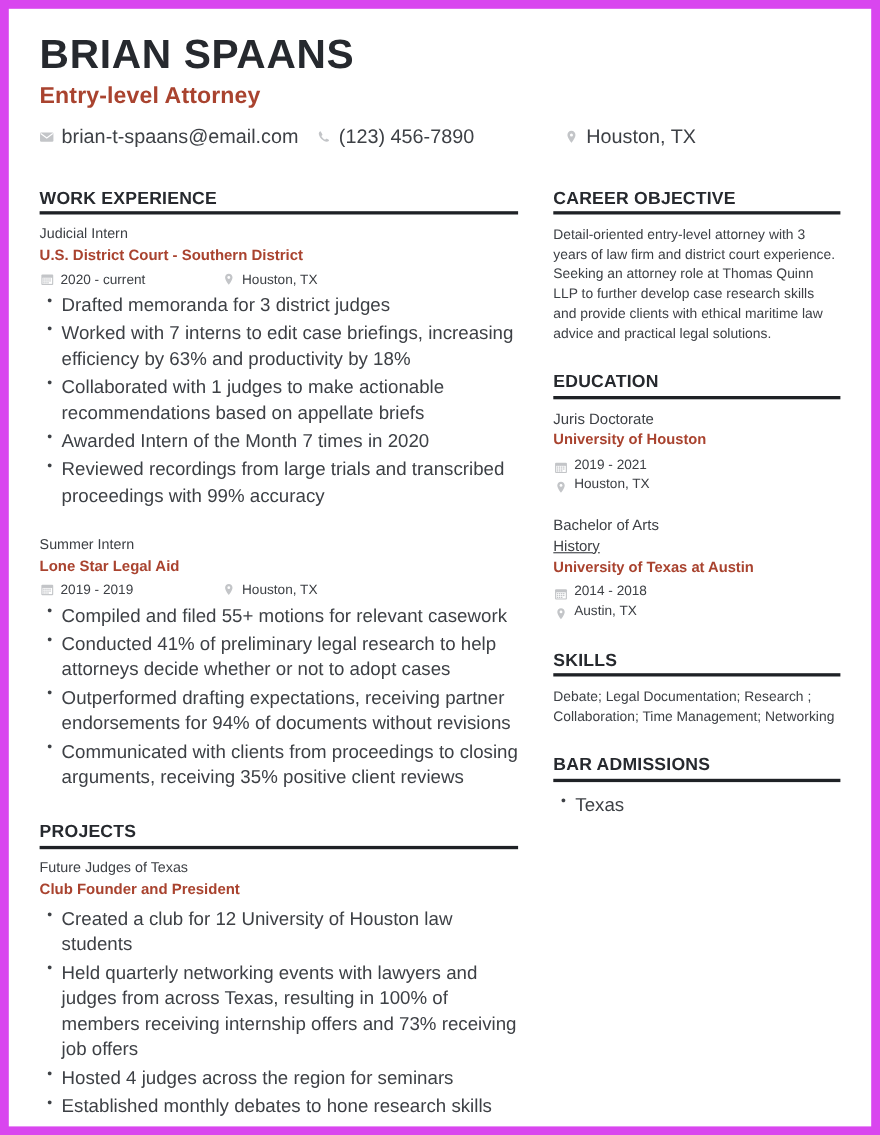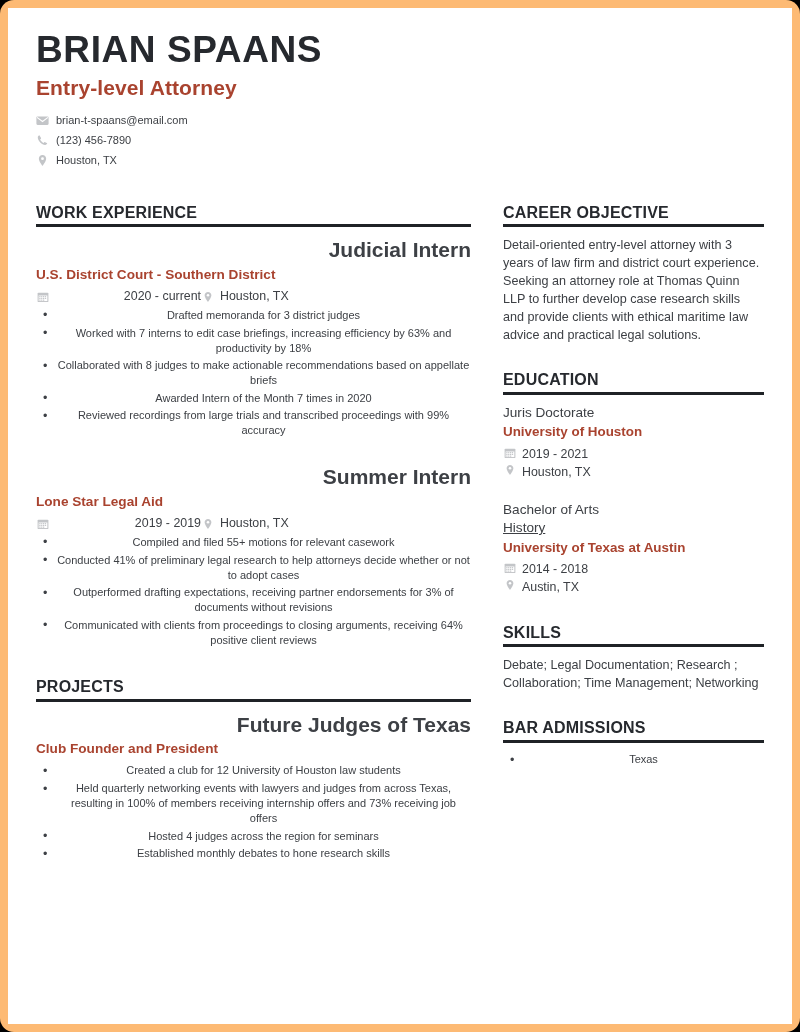--- a/index.html
+++ b/index.html
@@ -7,23 +7,22 @@
   html, body {
     width: 800px;
     height: 1032px;
     background: #000000;
     font-family: "Liberation Sans", sans-serif;
   }
 
   .page-frame {
     width: 800px;
     height: 1032px;
-    background: #fdba74;
+    background: #d946ef;
     padding: 8px 8px 8px 8px;
-    border-radius: 14px;
   }
 
   .page {
     width: 784px;
     height: 1016px;
     background: #ffffff;
     position: relative;
     overflow: hidden;
     padding: 22px 28px 0 28px;
   }
@@ -42,23 +41,22 @@
     font-weight: bold;
     color: #a9432f;
     letter-spacing: 0.1px;
     margin-bottom: 14px;
   }
 
   .contact-grid {
     display: flex;
     flex-wrap: wrap;
     row-gap: 7px;
-    font-size: 11px;
-    color: #3d4045;
-    flex-direction: column;
+    font-size: 18px;
+    color: #3d4045;
   }
   .contact-item {
     display: flex;
     align-items: center;
     gap: 7px;
     line-height: 1.2;
   }
   .c-email { width: 252px; }
   .c-phone { width: 225px; }
   .c-loc   { width: 230px; }
@@ -97,26 +95,25 @@
   }
   .sec-rule {
     border-bottom: 3px solid #1f2226;
     margin-top: 3px;
     margin-bottom: 9px;
   }
 
   .entry { margin-bottom: 3px; }
 
   .job-title {
-    font-size: 21px;
-    color: #3d4045;
-    font-weight: bold;
+    font-size: 13px;
+    color: #3d4045;
+    font-weight: normal;
     line-height: 1.3;
     margin-bottom: 2px;
-    text-align: right;
   }
   .org {
     font-size: 13.6px;
     font-weight: bold;
     color: #a9432f;
     line-height: 1.35;
     margin-bottom: 5px;
   }
 
   .meta-row {
@@ -125,35 +122,34 @@
     font-size: 12.4px;
     color: #3d4045;
     margin-bottom: 4px;
   }
   .meta-item {
     display: flex;
     align-items: center;
     gap: 6px;
     line-height: 1.2;
   }
-  .meta-date { width: 165px; flex: 0 0 165px; justify-content: space-between; }
+  .meta-date { width: 165px; flex: 0 0 165px; }
 
   ul.bullets {
     list-style: none;
     margin: 2px 0 0 0;
     padding: 0;
   }
   ul.bullets li {
     position: relative;
     padding-left: 20px;
-    font-size: 11px;
+    font-size: 17px;
     line-height: 1.37;
     color: #3d4045;
     margin-bottom: 2.5px;
-    text-align: center;
   }
   ul.bullets li::before {
     content: "•";
     position: absolute;
     left: 7px;
     top: -0.5px;
     font-size: 12.6px;
     color: #3d4045;
   }
 
@@ -180,21 +176,21 @@
   .edu-school {
     font-size: 13.4px;
     font-weight: bold;
     color: #a9432f;
     line-height: 1.4;
     margin-top: 1px;
     margin-bottom: 4px;
   }
   .edu-meta {
     display: flex;
-    align-items: flex-start;
+    align-items: flex-end;
     gap: 6px;
     font-size: 12.4px;
     color: #3d4045;
     line-height: 1.42;
   }
   .edu-entry + .edu-entry { margin-top: 20px; }
 
   .gray { fill: #c3c5c8; }
 </style>
 </head>
@@ -282,21 +278,21 @@
                       <path class="gray" d="M8 1.2c-2.5 0-4.5 2-4.5 4.5 0 3.3 4.5 8.8 4.5 8.8s4.5-5.5 4.5-8.8c0-2.5-2-4.5-4.5-4.5z"></path>
                       <circle cx="8" cy="5.7" r="1.7" fill="#ffffff"></circle>
                     </svg>
               </span>
               <span>Houston, TX</span>
             </div>
           </div>
           <ul class="bullets">
             <li>Drafted memoranda for 3 district judges</li>
             <li>Worked with 7 interns to edit case briefings, increasing efficiency by 63% and productivity by 18%</li>
-            <li>Collaborated with 8 judges to make actionable recommendations based on appellate briefs</li>
+            <li>Collaborated with 1 judges to make actionable recommendations based on appellate briefs</li>
             <li>Awarded Intern of the Month 7 times in 2020</li>
             <li>Reviewed recordings from large trials and transcribed proceedings with 99% accuracy</li>
           </ul>
         </div>
 
         <div class="block-gap"></div>
 
         <div class="entry">
           <div class="job-title">Summer Intern</div>
           <div class="org">Lone Star Legal Aid</div>
@@ -329,22 +325,22 @@
                       <path class="gray" d="M8 1.2c-2.5 0-4.5 2-4.5 4.5 0 3.3 4.5 8.8 4.5 8.8s4.5-5.5 4.5-8.8c0-2.5-2-4.5-4.5-4.5z"></path>
                       <circle cx="8" cy="5.7" r="1.7" fill="#ffffff"></circle>
                     </svg>
               </span>
               <span>Houston, TX</span>
             </div>
           </div>
           <ul class="bullets">
             <li>Compiled and filed 55+ motions for relevant casework</li>
             <li>Conducted 41% of preliminary legal research to help attorneys decide whether or not to adopt cases</li>
-            <li>Outperformed drafting expectations, receiving partner endorsements for 3% of documents without revisions</li>
-            <li>Communicated with clients from proceedings to closing arguments, receiving 64% positive client reviews</li>
+            <li>Outperformed drafting expectations, receiving partner endorsements for 94% of documents without revisions</li>
+            <li>Communicated with clients from proceedings to closing arguments, receiving 35% positive client reviews</li>
           </ul>
         </div>
       </section>
 
       <div class="sec-gap"></div>
 
       <section>
         <div class="sec-title">PROJECTS</div>
         <div class="sec-rule"></div>
 

